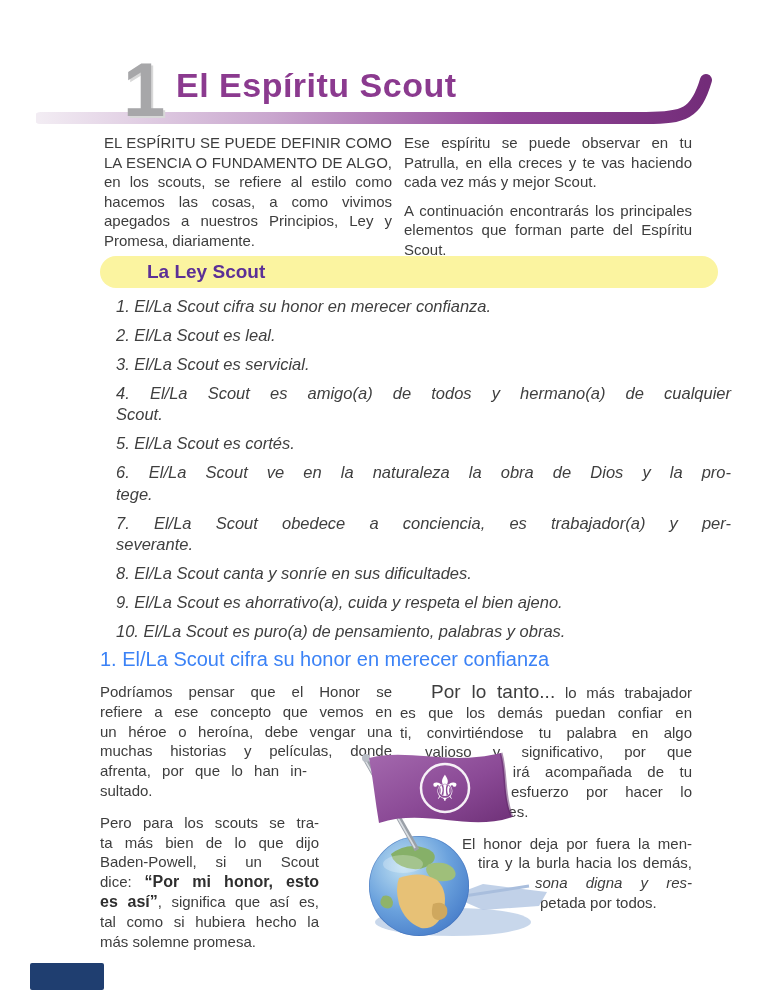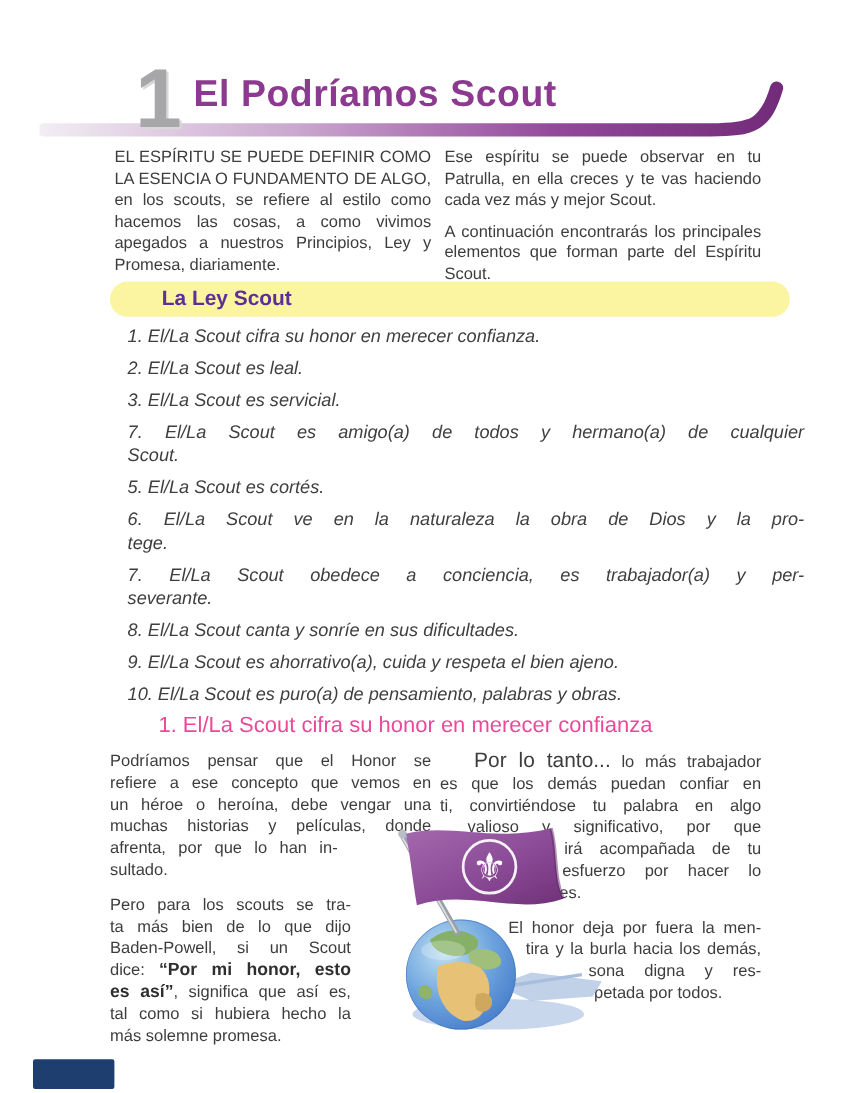--- a/index.html
+++ b/index.html
@@ -21,33 +21,33 @@
   
   .banner{position:absolute;left:100px;top:256px;width:618px;height:32px;
           background:#fbf4a0;border-radius:16px;}
   .banner-t{position:absolute;left:47px;top:5px;font-size:19px;font-weight:bold;color:#5b2f96;}
   
   .law{position:absolute;left:116px;top:296px;width:615px;font-style:italic;
        font-size:16.5px;line-height:21.4px;color:#3f3f3f;}
   .law-item{margin-bottom:7.6px;}
   .jl{text-align:justify;text-align-last:justify;}
   
-  .sec-h{position:absolute;left:100px;top:648px;font-size:20px;color:#ec4899;margin-left:44px;}
+  .sec-h{position:absolute;left:100px;top:648px;font-size:20px;color:#3b82f6;}
   
   .honor{position:absolute;left:100px;top:682px;width:618px;font-size:15px;line-height:19.8px;}
   .h-l{position:absolute;left:0;top:0;width:292px;}
   .h-r{position:absolute;left:300px;top:0;width:292px;}
   .ln{display:block;}
   .w205{width:207px;}
   .w218{width:219px;}
   .gap{height:12px;}
   .bq{font-size:16px;font-weight:bold;color:#2e2e2e;}
   .big{font-size:19px;margin-left:31px;}
   .p25{padding-left:25px;} .p44{padding-left:44px;} .p56{padding-left:56px;} .p60{padding-left:60px;}
-  .p62{padding-left:62px;} .p78{padding-left:78px;} .p135{padding-left:135px;}
+  .p62{padding-left:62px;} .p78{padding-left:78px;} .p135{padding-left:135px;font-style:italic;}
   .p140{padding-left:140px;}
   
   .illus{position:absolute;left:333px;top:746px;width:240px;height:196px;}
   
   .foot{position:absolute;left:30px;top:963px;width:74px;height:27px;background:#1f3e70;border-radius:2px;}
 </style>
 </head>
 <body>
 
 <div class="page">
@@ -58,21 +58,21 @@
         <linearGradient id="bargrad" x1="0" y1="0" x2="1" y2="0">
           <stop offset="0" stop-color="#f2ecf3"></stop>
           <stop offset="0.35" stop-color="#c9a6ce"></stop>
           <stop offset="0.7" stop-color="#93489a"></stop>
           <stop offset="1" stop-color="#732c79"></stop>
         </linearGradient>
       </defs>
       <path d="M4,50 L610,50 C648,50 660,46 670,12" fill="none" stroke="url(#bargrad)" stroke-width="12" stroke-linecap="round"></path>
     </svg>
     <div class="hdr-num">1</div>
-    <div class="hdr-title">El Podríamos Scout</div>
+    <div class="hdr-title">El Espíritu Scout</div>
   </div>
 
   <div class="intro">
     <div class="col-l">
       <p><span class="caps">EL ESPÍRITU SE PUEDE DEFINIR COMO LA ESENCIA O FUNDAMENTO DE ALGO,</span><span> en los scouts, se refiere al estilo como hacemos las cosas, a como vivimos apegados a nuestros Principios, Ley y Promesa, diariamente.</span></p>
     </div>
     <div class="col-r">
       <p>Ese espíritu se puede observar en tu Patrulla, en ella creces y te vas haciendo cada vez más y mejor Scout.</p>
       <p>A continuación encontrarás los principales elementos que forman parte del Espíritu Scout.</p>
     </div>
@@ -80,21 +80,21 @@
 
   <div class="banner">
     <div class="banner-t">La Ley Scout</div>
   </div>
 
   <div class="law">
     <div class="law-item"><span>1. El/La Scout cifra su honor en merecer confianza.</span></div>
     <div class="law-item"><span>2. El/La Scout es leal.</span></div>
     <div class="law-item"><span>3. El/La Scout es servicial.</span></div>
     <div class="law-item">
-      <div class="jl">7. El/La Scout es amigo(a) de todos y hermano(a) de cualquier</div>
+      <div class="jl">4. El/La Scout es amigo(a) de todos y hermano(a) de cualquier</div>
       <div>Scout.</div>
     </div>
     <div class="law-item"><span>5. El/La Scout es cortés.</span></div>
     <div class="law-item">
       <div class="jl">6. El/La Scout ve en la naturaleza la obra de Dios y la pro-</div>
       <div>tege.</div>
     </div>
     <div class="law-item">
       <div class="jl">7. El/La Scout obedece a conciencia, es trabajador(a) y per-</div>
       <div>severante.</div>

